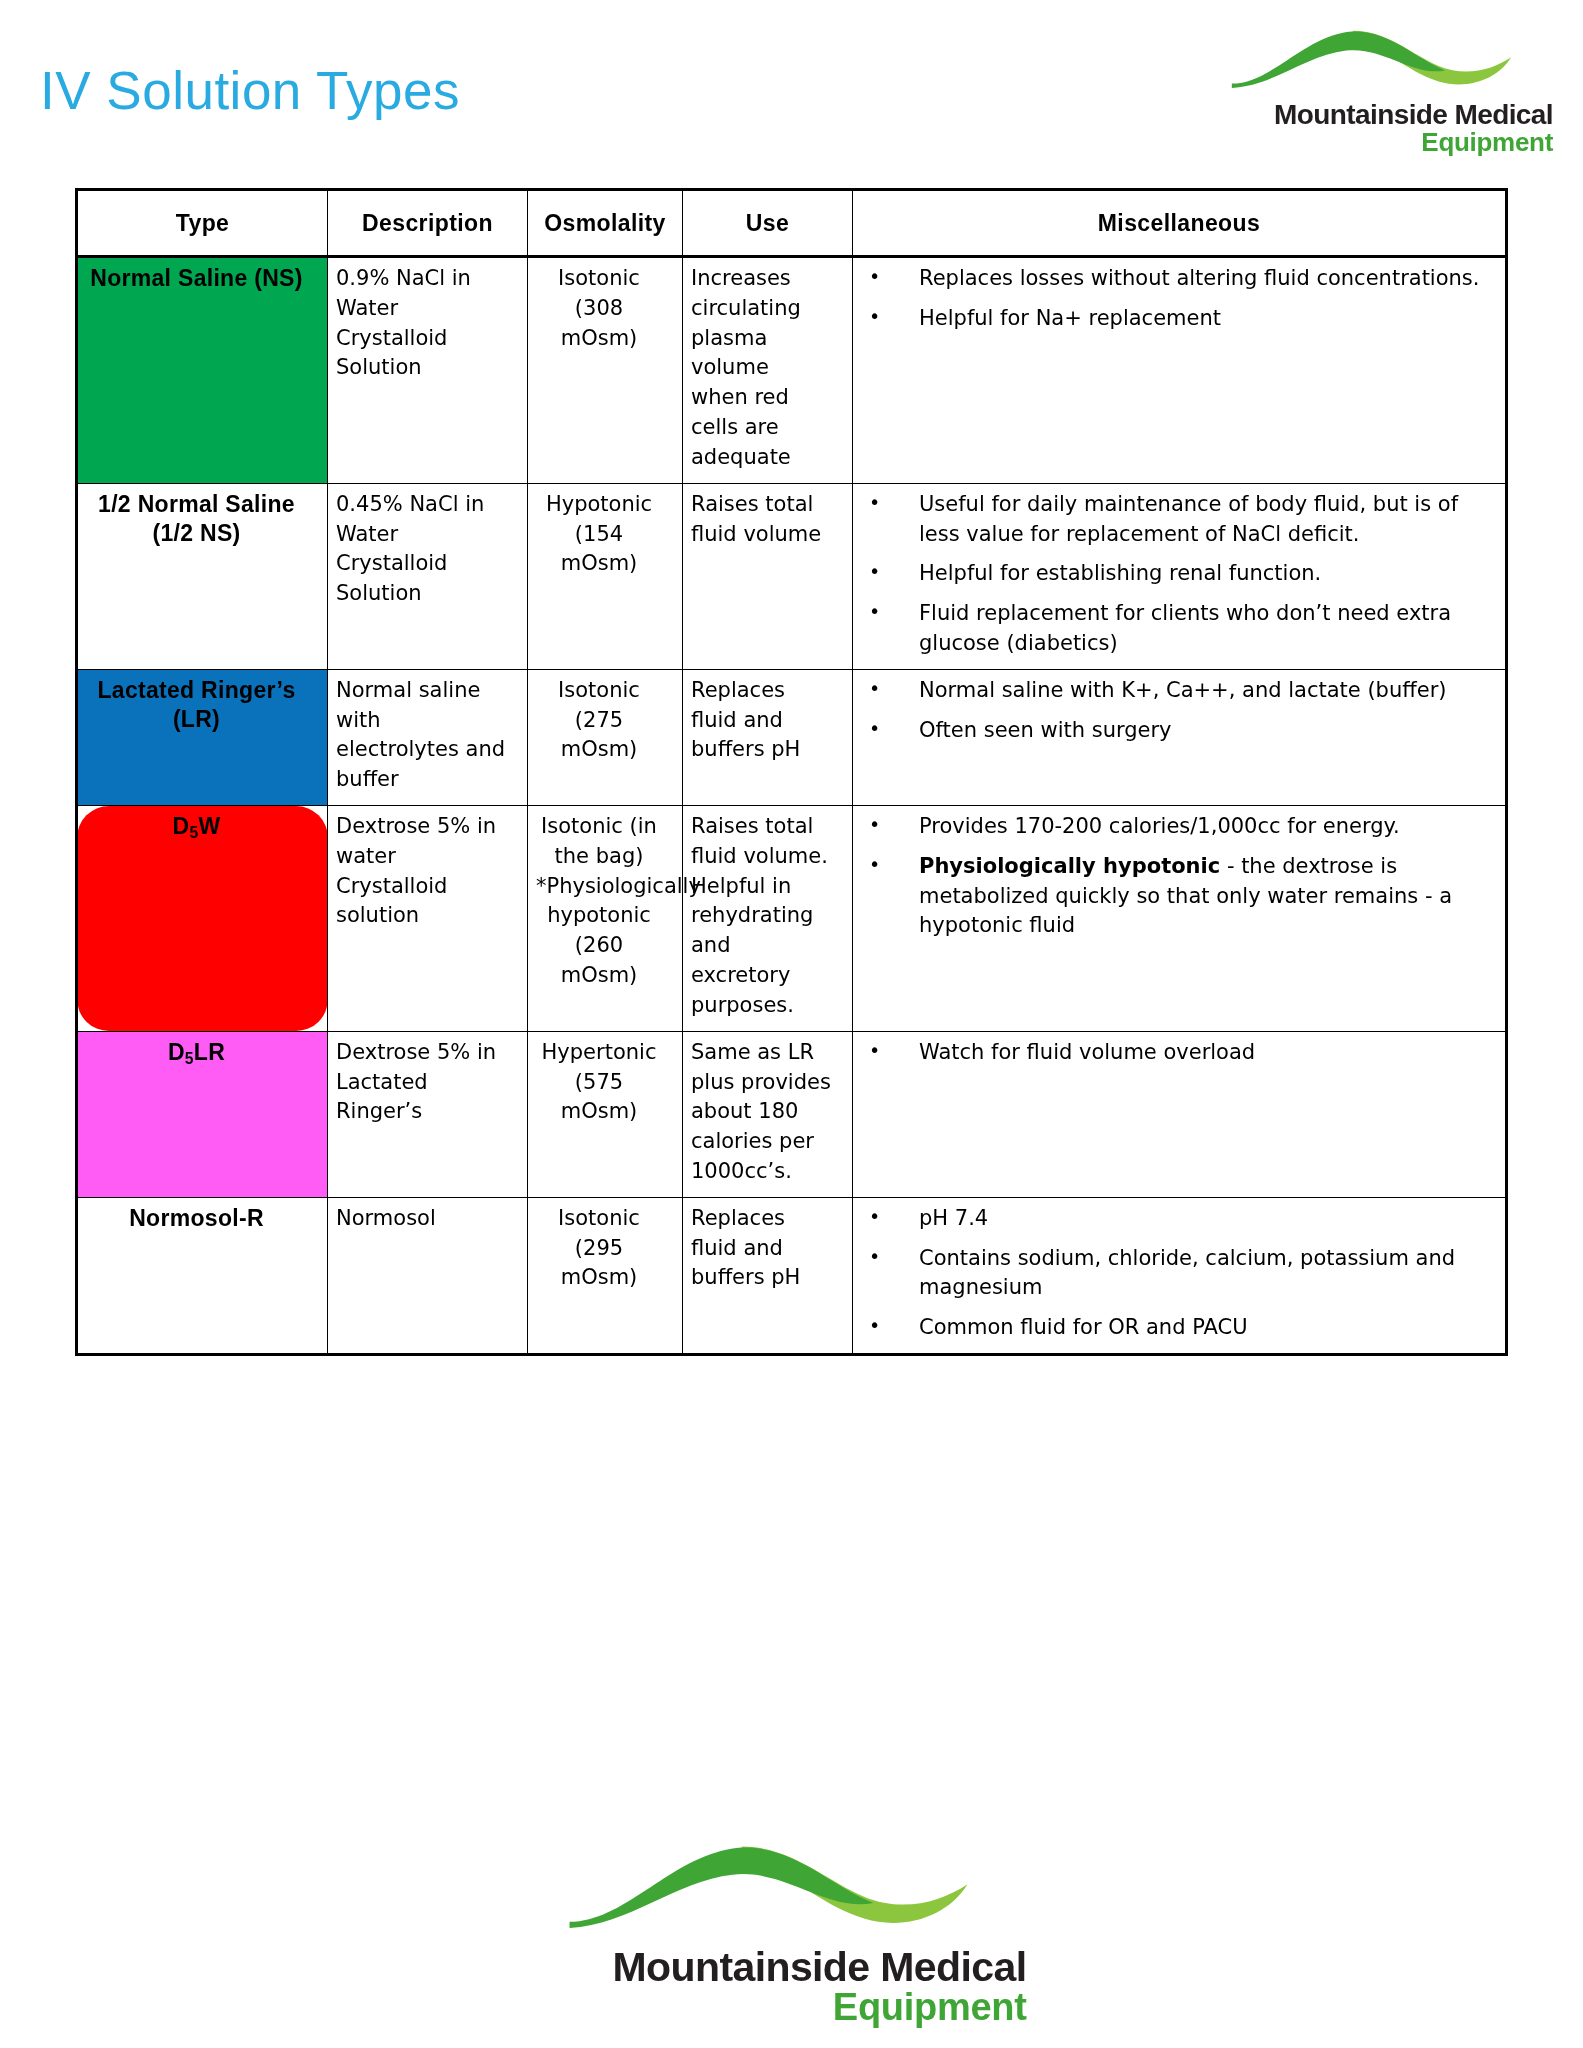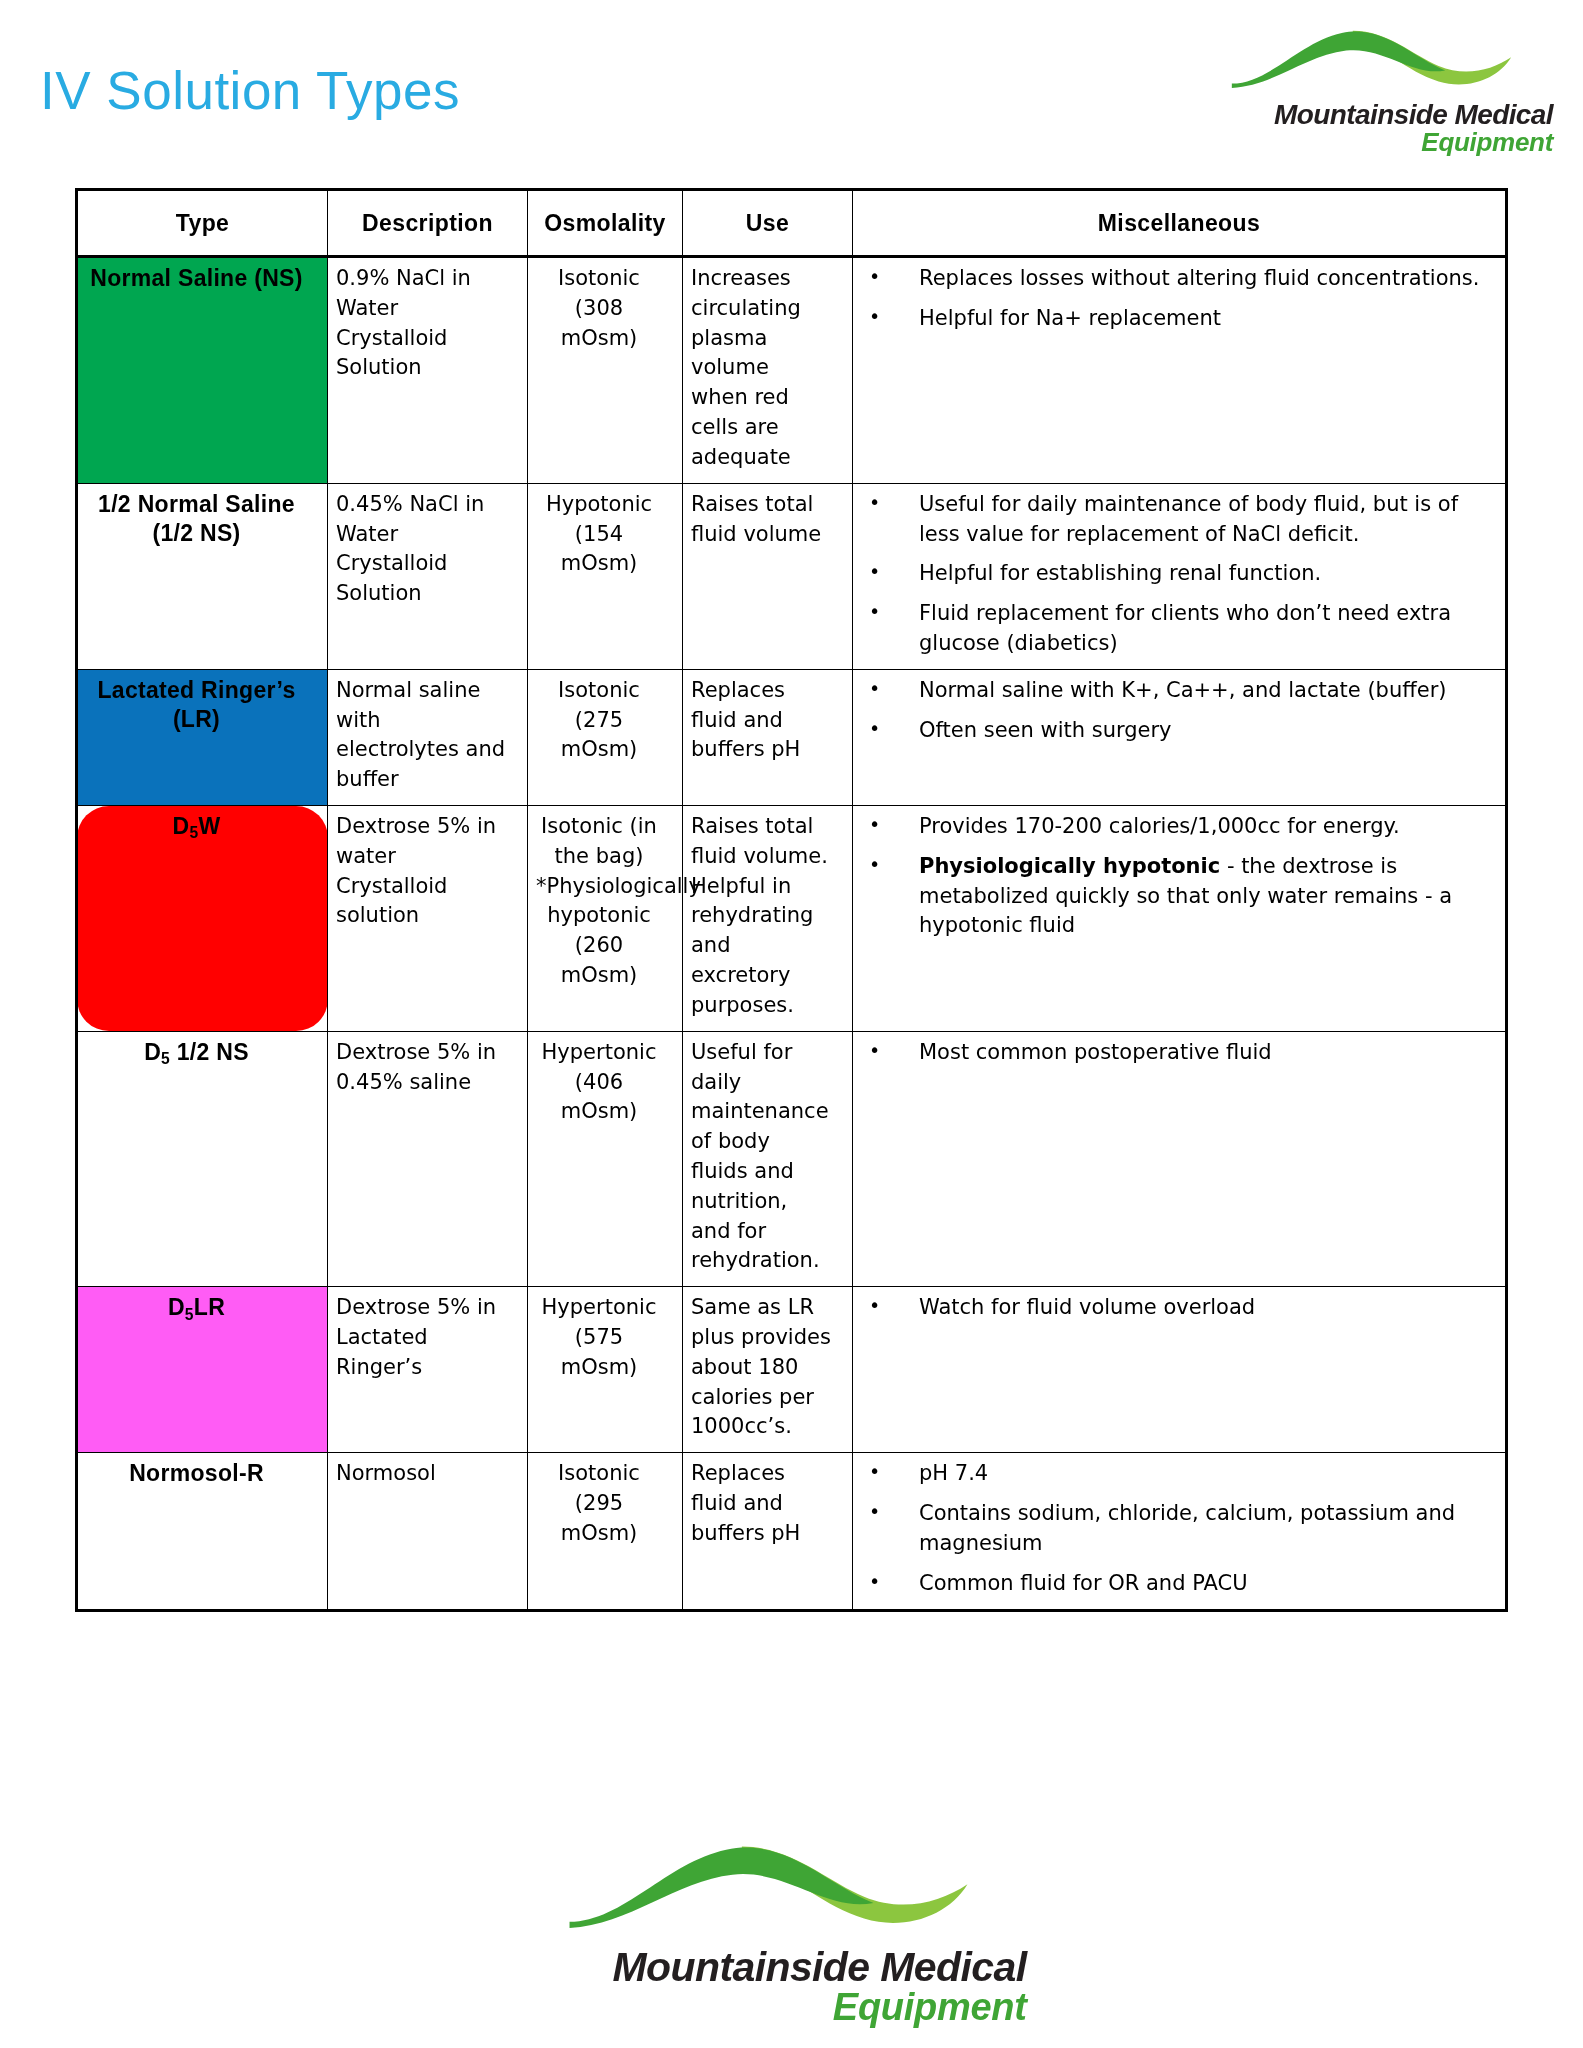--- a/index.html
+++ b/index.html
@@ -54,21 +54,20 @@
   }
   .logo-mark {
     display: block;
     width: 100%;
   }
   .logo-wordmark {
     font-family: "Liberation Sans", sans-serif;
     font-weight: bold;
     line-height: 1.0;
     text-align: right;
-    font-style: italic;
   }
   .logo-line1 {
     display: block;
     color: #231F20;
     letter-spacing: -0.6px;
   }
   .logo-line2 {
     display: block;
     color: #3FA535;
     letter-spacing: -0.3px;
@@ -267,31 +266,20 @@
           <td class="cell-osmo">Isotonic (in the bag) *Physiologically hypotonic (260 mOsm)</td>
           <td class="cell-use">Raises  total fluid volume. Helpful in rehydrating and excretory purposes.</td>
           <td class="cell-misc">
             <ul class="bullets">
               <li>Provides 170-200 calories/1,000cc for energy.</li>
               <li><span class="bold-lead">Physiologically hypotonic</span> - the dextrose is metabolized quickly so that only water remains - a hypotonic fluid</li>
             </ul>
           </td>
         </tr>
         <tr>
-          <td class="cell-type" style="background: rgb(255, 255, 255);">D<sub>5</sub> 1/2 NS</td>
-          <td class="cell-desc">Dextrose 5% in 0.45% saline</td>
-          <td class="cell-osmo">Hypertonic (406 mOsm)</td>
-          <td class="cell-use">Useful for daily maintenance of body fluids and nutrition, and for rehydration.</td>
-          <td class="cell-misc">
-            <ul class="bullets">
-              <li>Most common postoperative fluid</li>
-            </ul>
-          </td>
-        </tr>
-        <tr>
           <td class="cell-type" style="background: rgb(255, 92, 245);">D<sub>5</sub>LR</td>
           <td class="cell-desc">Dextrose 5% in Lactated Ringer’s</td>
           <td class="cell-osmo">Hypertonic (575 mOsm)</td>
           <td class="cell-use">Same as LR plus provides about 180 calories per 1000cc’s.</td>
           <td class="cell-misc">
             <ul class="bullets">
               <li>Watch for fluid volume overload</li>
             </ul>
           </td>
         </tr>

